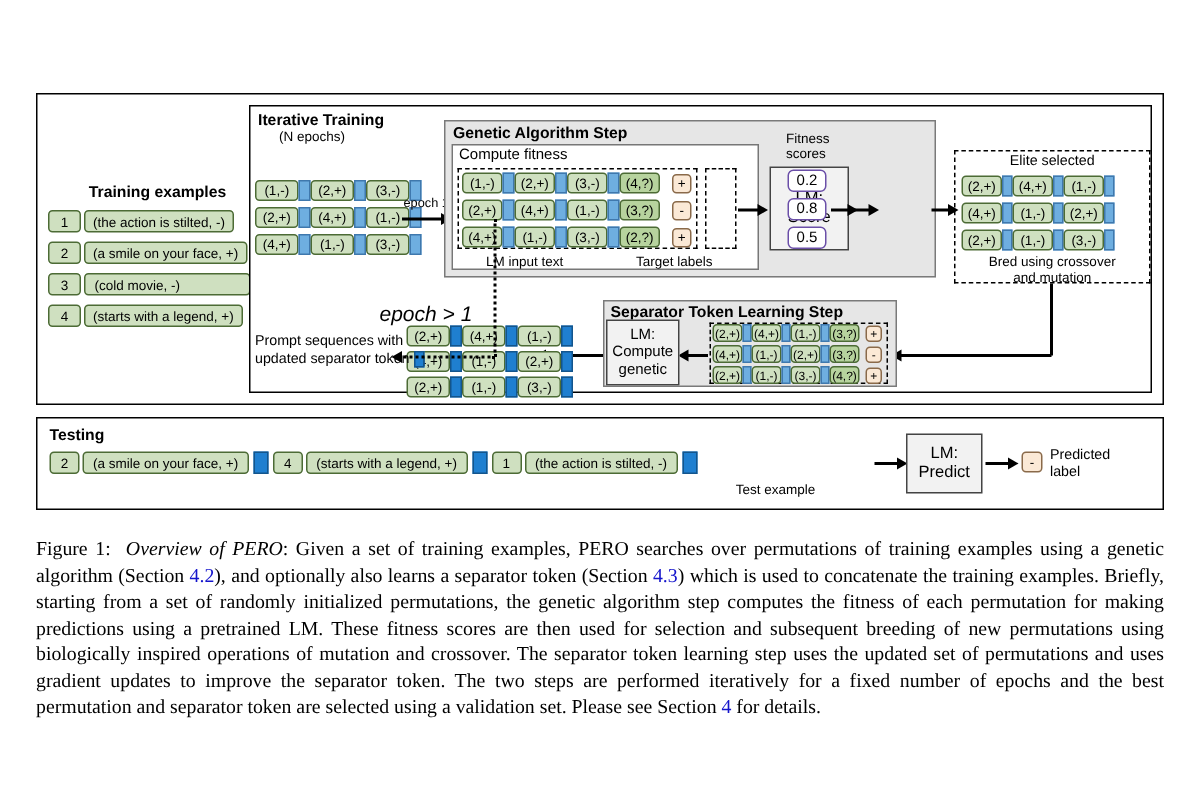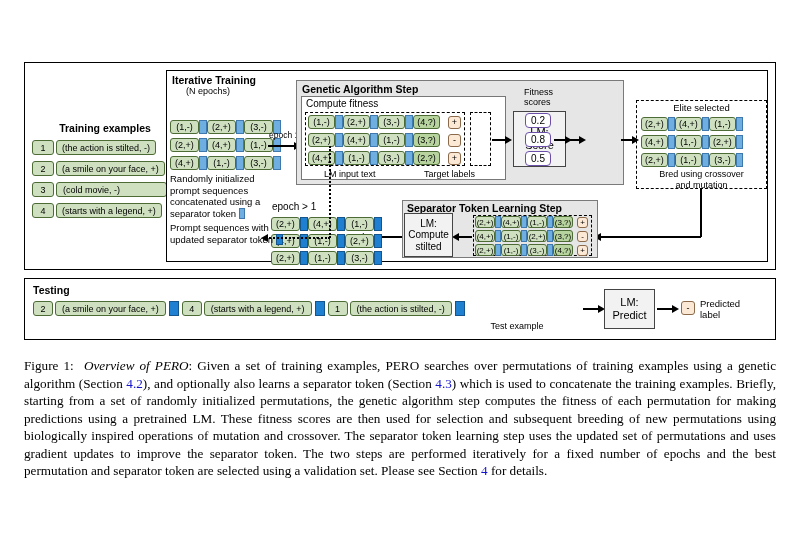--- a/index.html
+++ b/index.html
@@ -106,29 +106,20 @@
   </div>
   <div class="row" style="left:170px;top:156px;">
     <div class="tok" style="width:29px;height:14px;">(4,+)</div>
     <div class="sep" style="width:8px;height:14px;"></div>
     <div class="tok" style="width:29px;height:14px;">(1,-)</div>
     <div class="sep" style="width:8px;height:14px;"></div>
     <div class="tok" style="width:29px;height:14px;">(3,-)</div>
     <div class="sep" style="width:8px;height:14px;"></div>
   </div>
 
-  <div style="position:absolute;left:170px;top:173px;font-size:9.5px;line-height:1.22;">
-    <div>Randomly initialized</div>
-    <div>prompt sequences</div>
-    <div>concatenated using a</div>
-    <div style="display:flex;align-items:center;gap:3px;">
-      <span>separator token</span>
-      <span class="sep" style="width:6px;height:11px;display:inline-block;"></span>
-    </div>
-  </div>
 
   <div style="position:absolute;left:269px;top:130px;font-size:8.5px;">epoch 1</div>
   <div class="ar-line" style="left:268px;top:145px;width:27px;"></div>
   <div class="ar-head" style="left:294px;top:141.5px;"></div>
 
   <div class="panel grey" style="left:296px;top:80px;width:328px;height:105px;"></div>
   <div style="position:absolute;left:302px;top:83px;" class="ttl">Genetic Algorithm Step</div>
 
   <div class="panel" style="left:301px;top:96px;width:205px;height:84px;background:#fff;border:1px solid #777;"></div>
   <div style="position:absolute;left:306px;top:98px;font-size:10px;">Compute fitness</div>
@@ -269,21 +260,21 @@
     <div class="tok tok-q" style="width:20px;height:12px;font-size:8px;">(4,?)</div>
     <div class="lbl" style="width:11px;height:11px;margin-left:4px;font-size:8px;">+</div>
   </div>
 
   <div class="ar-line" style="left:456px;top:236px;width:16px;"></div>
   <div class="ar-head-l" style="left:452px;top:232.5px;"></div>
 
   <div class="lmbox" style="position:absolute;left:404px;top:213px;width:49px;height:44px;flex-direction:column;font-size:10px;">
     <div>LM:</div>
     <div>Compute</div>
-    <div>stilted</div>
+    <div>genetic</div>
   </div>
 
   <div class="ar-line" style="left:362px;top:236px;width:40px;"></div>
   <div class="ar-head-l" style="left:357px;top:232.5px;"></div>
 
   <div class="row" style="left:271px;top:217px;">
     <div class="tok" style="width:29px;height:14px;">(2,+)</div>
     <div class="sep-dark" style="width:8px;height:14px;"></div>
     <div class="tok" style="width:29px;height:14px;">(4,+)</div>
     <div class="sep-dark" style="width:8px;height:14px;"></div>
@@ -308,21 +299,21 @@
   </div>
 
   <div style="position:absolute;left:170px;top:222px;font-size:9.5px;line-height:1.25;">
     <div>Prompt sequences with</div>
     <div style="display:flex;align-items:center;gap:3px;">
       <span>updated separator token</span>
       <span class="sep-dark" style="width:7px;height:11px;display:inline-block;"></span>
     </div>
   </div>
 
-  <div style="position:absolute;left:272px;top:201px;font-size:10px;">epoch &gt; 1</div>
+  <div style="position:absolute;left:253px;top:201px;font-size:14px;font-style:italic;">epoch &gt; 1</div>
   <div class="dotline" style="left:329px;top:146px;height:92px;"></div>
   <div class="dotlineh" style="left:266px;top:237px;width:64px;"></div>
   <div class="ar-head-l" style="left:261px;top:233.5px;"></div>
 
   <div class="panel solid" style="left:24px;top:278px;width:752px;height:62px;"></div>
   <div style="position:absolute;left:33px;top:284px;" class="ttl">Testing</div>
 
   <div class="row" style="left:33px;top:301px;">
     <div class="tok" style="width:20px;height:15px;">2</div>
     <div class="tok" style="height:15px;padding:0 6px;margin-left:2px;">(a smile on your face, +)</div>

